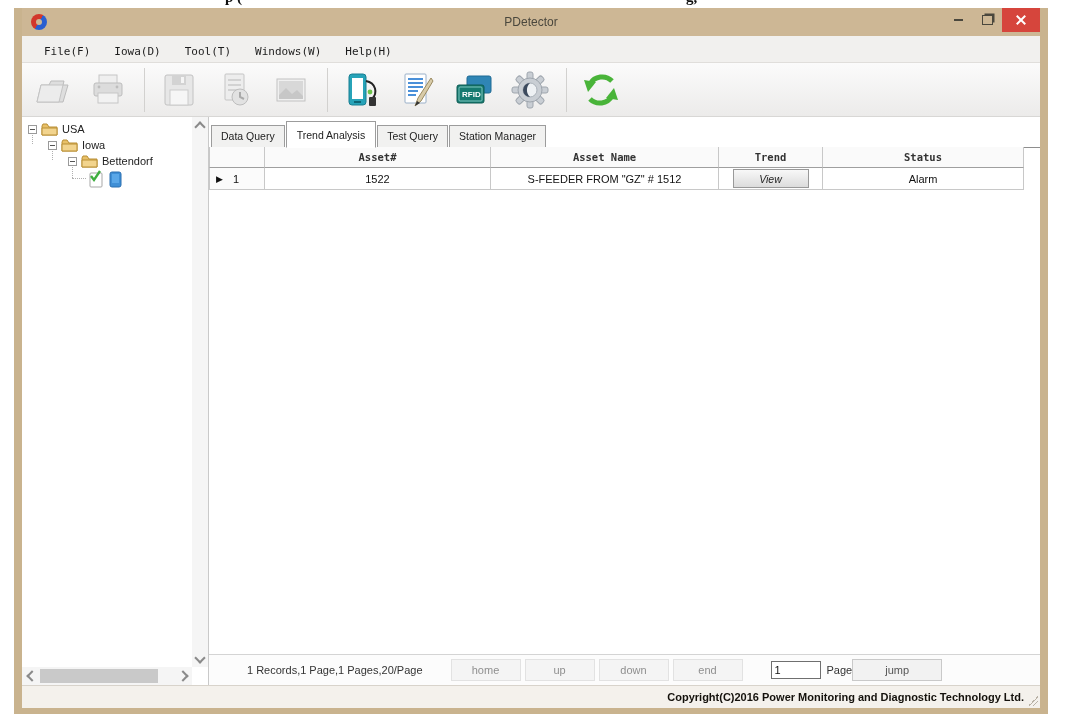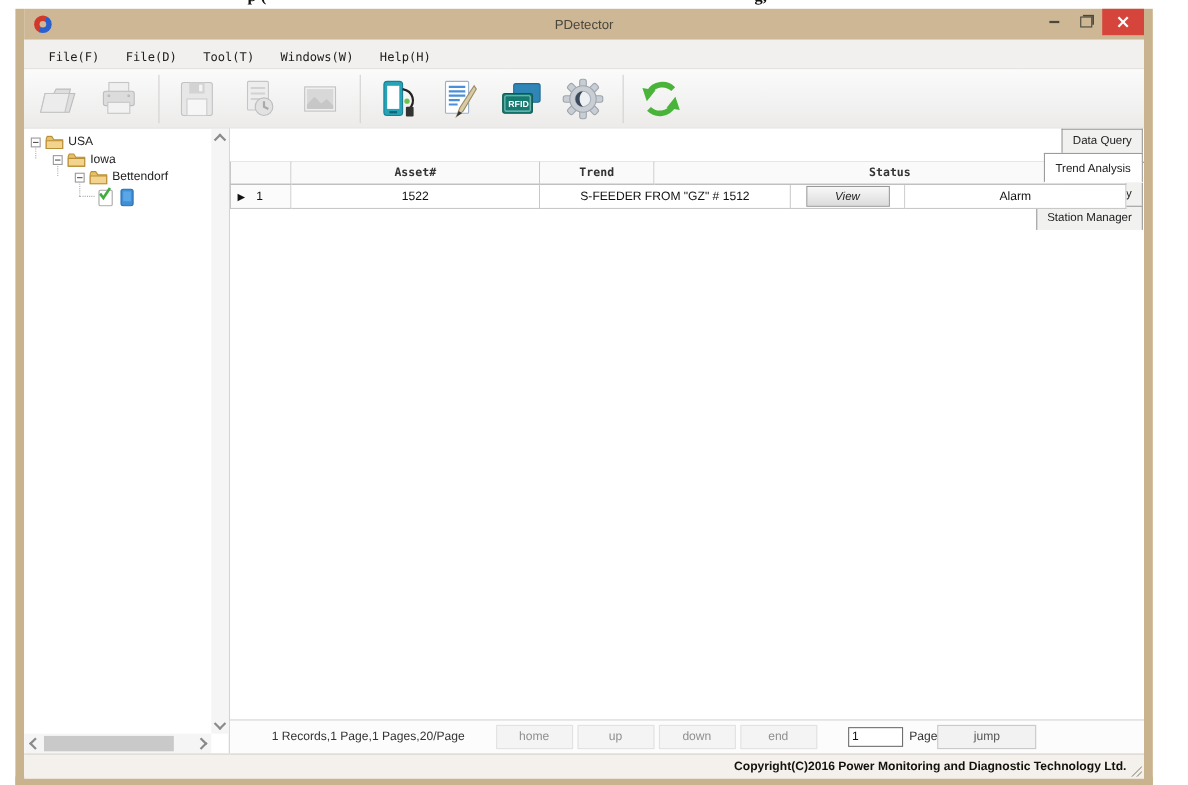--- a/index.html
+++ b/index.html
@@ -53,21 +53,21 @@
   .sb-arrow{width:16px;height:16px;display:flex;align-items:center;justify-content:center;flex:0 0 auto;}
   .chev{width:6px;height:6px;border-right:2px solid #8a8a8a;border-bottom:2px solid #8a8a8a;display:block;}
   .chev.up{transform:rotate(-135deg);margin-top:3px;} .chev.down{transform:rotate(45deg);margin-bottom:3px;}
   .chev.left{transform:rotate(135deg);margin-left:3px;} .chev.right{transform:rotate(-45deg);margin-right:3px;}
   .vsb .sb-arrow{position:absolute;left:0;}
   .hsb-thumb{height:14px;width:118px;background:#c9c9c9;margin-left:2px;}
 
   
   .content{position:relative;flex:1;background:#fff;}
   .tabstrip{position:absolute;left:0;right:0;top:0;height:30px;display:flex;align-items:flex-end;
-            border-bottom:1px solid #8e8e8e;padding-left:2px;background:#fff;flex-direction:column;}
+            border-bottom:1px solid #8e8e8e;padding-left:2px;background:#fff;}
   .tab{box-sizing:border-box;font-size:10.5px;color:#222;background:#f1f1f0;border:1px solid #9c9c9c;border-bottom:none;
        padding:4px 9px 5px;margin-right:1px;white-space:nowrap;}
   .tab.active{background:#fff;padding:7px 10px 6px;margin-bottom:-1px;border-bottom:1px solid #fff;z-index:2;}
 
   .grid{position:absolute;left:0;top:30px;right:16px;text-align:right;}
   .grid-row{display:flex;}
   .gc{box-sizing:border-box;border-right:1px solid #c8c8c8;border-bottom:1px solid #c8c8c8;
       display:flex;align-items:center;justify-content:center;overflow:hidden;}
   .ghead .gc{height:21px;background:#fafafa;font:bold 10.5px "DejaVu Sans Mono",monospace;color:#333;border-bottom:1px solid #9f9f9f;}
   .gdata .gc{height:22px;background:#fff;font-size:11px;color:#111;}
@@ -119,21 +119,21 @@
             <i></i>
           </span>
         <span class="wc wc-close">
             <i></i>
           </span>
       </div>
     </div>
 
     <div class="menubar">
       <span class="menu-item">File(F)</span>
-      <span class="menu-item">File(D)</span>
+      <span class="menu-item">Iowa(D)</span>
       <span class="menu-item">Tool(T)</span>
       <span class="menu-item">Windows(W)</span>
       <span class="menu-item">Help(H)</span>
     </div>
 
     <div class="toolbar">
       <span class="tbtn">
         <svg width="44" height="44" viewBox="0 0 44 44">
           <path d="M7 34 L11 17 L19 17 L21 13 L34 13 L33 17 L38 17 L33 34 Z" fill="#dedede" stroke="#bcbcbc"></path>
           <path d="M7 34 L11 17 L33 17 L29 34 Z" fill="#ececec" stroke="#c4c4c4"></path>
@@ -303,20 +303,21 @@
           <span class="tab">Data Query</span>
           <span class="tab active">Trend Analysis</span>
           <span class="tab">Test Query</span>
           <span class="tab">Station Manager</span>
         </div>
 
         <div class="grid">
           <div class="grid-row ghead">
             <div class="gc c0"></div>
             <div class="gc c1">Asset#</div>
+            <div class="gc c2">Asset Name</div>
             <div class="gc c3">Trend</div>
             <div class="gc c4">Status</div>
           </div>
           <div class="grid-row gdata">
             <div class="gc c0">
               <span class="row-marker">▶</span>
               <span>1</span>
             </div>
             <div class="gc c1">1522</div>
             <div class="gc c2">S-FEEDER FROM "GZ" # 1512</div>

